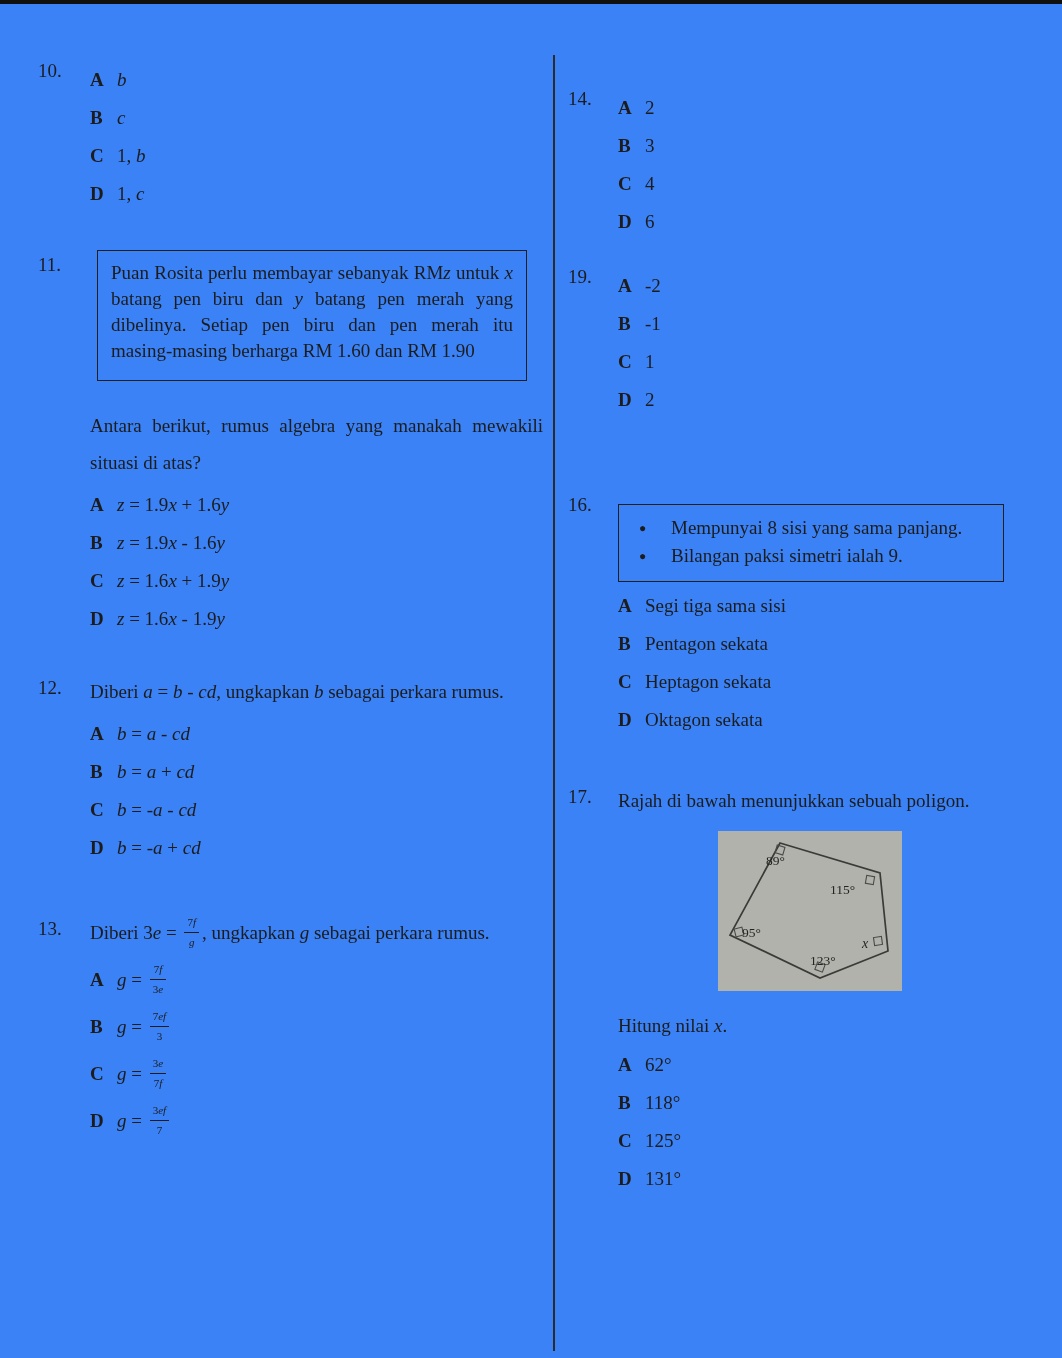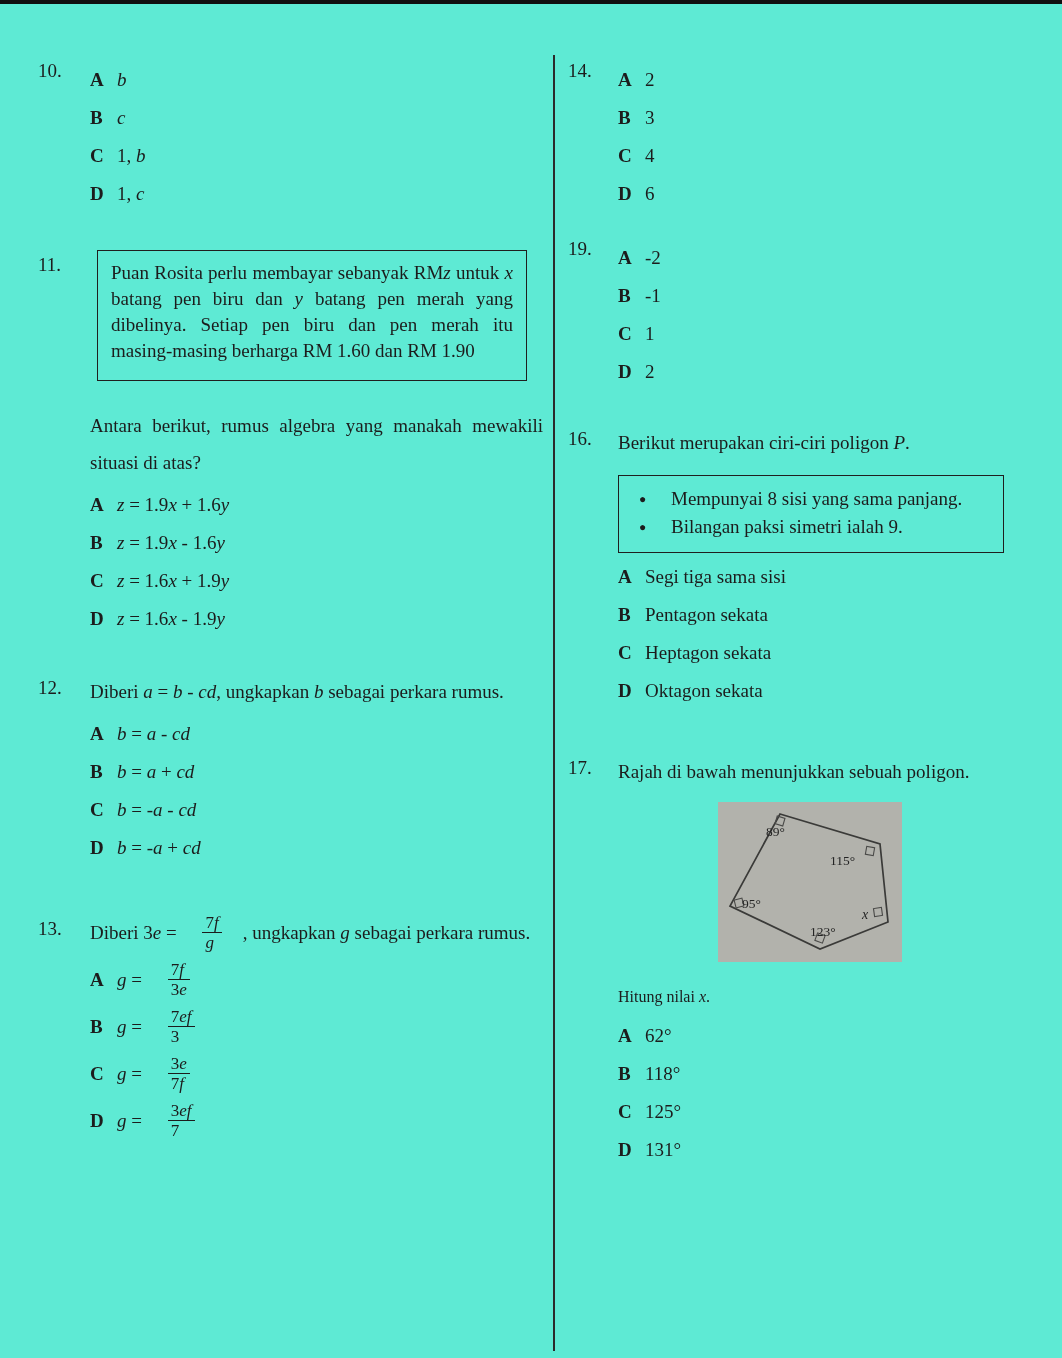--- a/index.html
+++ b/index.html
@@ -4,44 +4,44 @@
 <style>
   * { margin:0; padding:0; box-sizing:border-box; }
   html,body { background:#ffffff; }
   body {
     width:1062px; height:1358px;
     font-family:"Liberation Serif", serif;
     color:#1c1c1c;
     position:relative;
     overflow:hidden;
   }
-  .page { position:absolute; inset:0; background:#5eead4; }
+  .page { position:absolute; inset:0; background:#3b82f6; }
   .top-edge { position:absolute; left:0; top:0; width:1062px; height:4px; background:#101010; }
   .divider { position:absolute; left:553px; top:55px; height:1296px; width:1.6px; background:#2b2b2b; }
 
   .col { position:absolute; top:0; }
   .col-left  { left:38px;  width:505px; padding-top:56px; }
-  .col-right { left:568px; width:455px; padding-top:56px; }
+  .col-right { left:568px; width:455px; padding-top:84px; }
 
   .question { display:flex; align-items:flex-start; }
   .qnum { width:52px; flex-shrink:0; font-size:19px; line-height:30px; }
   .col-right .qnum { width:50px; }
   .qbody { flex:1; min-width:0; }
 
   .stem { font-size:19px; line-height:37px; text-align:justify; }
   .stem-left { text-align:left; }
 
   .opts { margin-top:10px; }
   .opt { display:flex; align-items:baseline; margin-top:10px; font-size:19px; line-height:28px; }
   .olabel { font-weight:bold; width:27px; flex-shrink:0; }
   .otext { flex:1; }
 
   sup { font-size:12px; vertical-align:super; line-height:0; }
 
-  .frac { display:inline-flex; flex-direction:column; vertical-align:middle; font-size:17px; line-height:17px; margin:0 21px; position:relative; top:-2px; }
+  .frac { display:inline-flex; flex-direction:column; text-align:center; vertical-align:middle; font-size:11px; line-height:17px; margin:0 3px; position:relative; top:-2px; }
   .frac .num { border-bottom:1.3px solid #1c1c1c; padding:0 3px 1px; }
   .frac .den { padding:1px 3px 0; }
 
   .sqrt .rad { border-top:1.4px solid #1c1c1c; padding:0 2px; }
 
   .statement-box {
     border:1.6px solid #1f1f1f;
     width:430px; margin-left:7px;
     padding:9px 13px 16px;
     font-size:19px; line-height:26px;
@@ -53,27 +53,27 @@
     width:386px;
     margin-top:14px;
     padding:10px 12px 12px;
   }
   .bullet-row { display:flex; align-items:flex-start; font-size:19px; line-height:26px; }
   .bullet-row + .bullet-row { margin-top:2px; }
   .bullet-glyph { width:40px; flex-shrink:0; font-size:12px; line-height:26px; padding-left:8px; }
   .bullet-text { flex:1; text-align:justify; }
 
   .figure-wrap { margin:12px 0 0 100px; }
-  .post-stem { font-size:16px; line-height:30px; margin-top:16px; }
+  .post-stem { font-size:19px; line-height:30px; margin-top:16px; }
 
   .mt-q11 { margin-top:42px; }
   .mt-q12 { margin-top:40px; }
   .mt-q13 { margin-top:52px; }
   .mt-q15 { margin-top:26px; }
-  .mt-q16 { margin-top:38px; }
+  .mt-q16 { margin-top:76px; }
   .mt-q17 { margin-top:48px; }
   .stem-after-box { margin-top:26px; }
 
   .angle-label { font-size:13.5px; fill:#242424; font-family:"Liberation Serif", serif; }
   .angle-x { font-style:italic; font-size:14px; }
 </style>
 </head>
 <body>
 
 <div class="page">
@@ -244,21 +244,20 @@
             <span class="olabel">D</span>
             <span class="otext">2</span>
           </div>
         </div>
       </div>
     </section>
 
     <section class="question mt-q16">
       <div class="qnum">16.</div>
       <div class="qbody">
-        <p class="stem stem-left">Berikut merupakan ciri-ciri poligon <i>P</i>.</p>
         <div class="feature-box">
           <div class="bullet-row">
             <span class="bullet-glyph">●</span>
             <span class="bullet-text">Mempunyai 8 sisi yang sama panjang.</span>
           </div>
           <div class="bullet-row">
             <span class="bullet-glyph">●</span>
             <span class="bullet-text">Bilangan paksi simetri ialah 9.</span>
           </div>
         </div>

